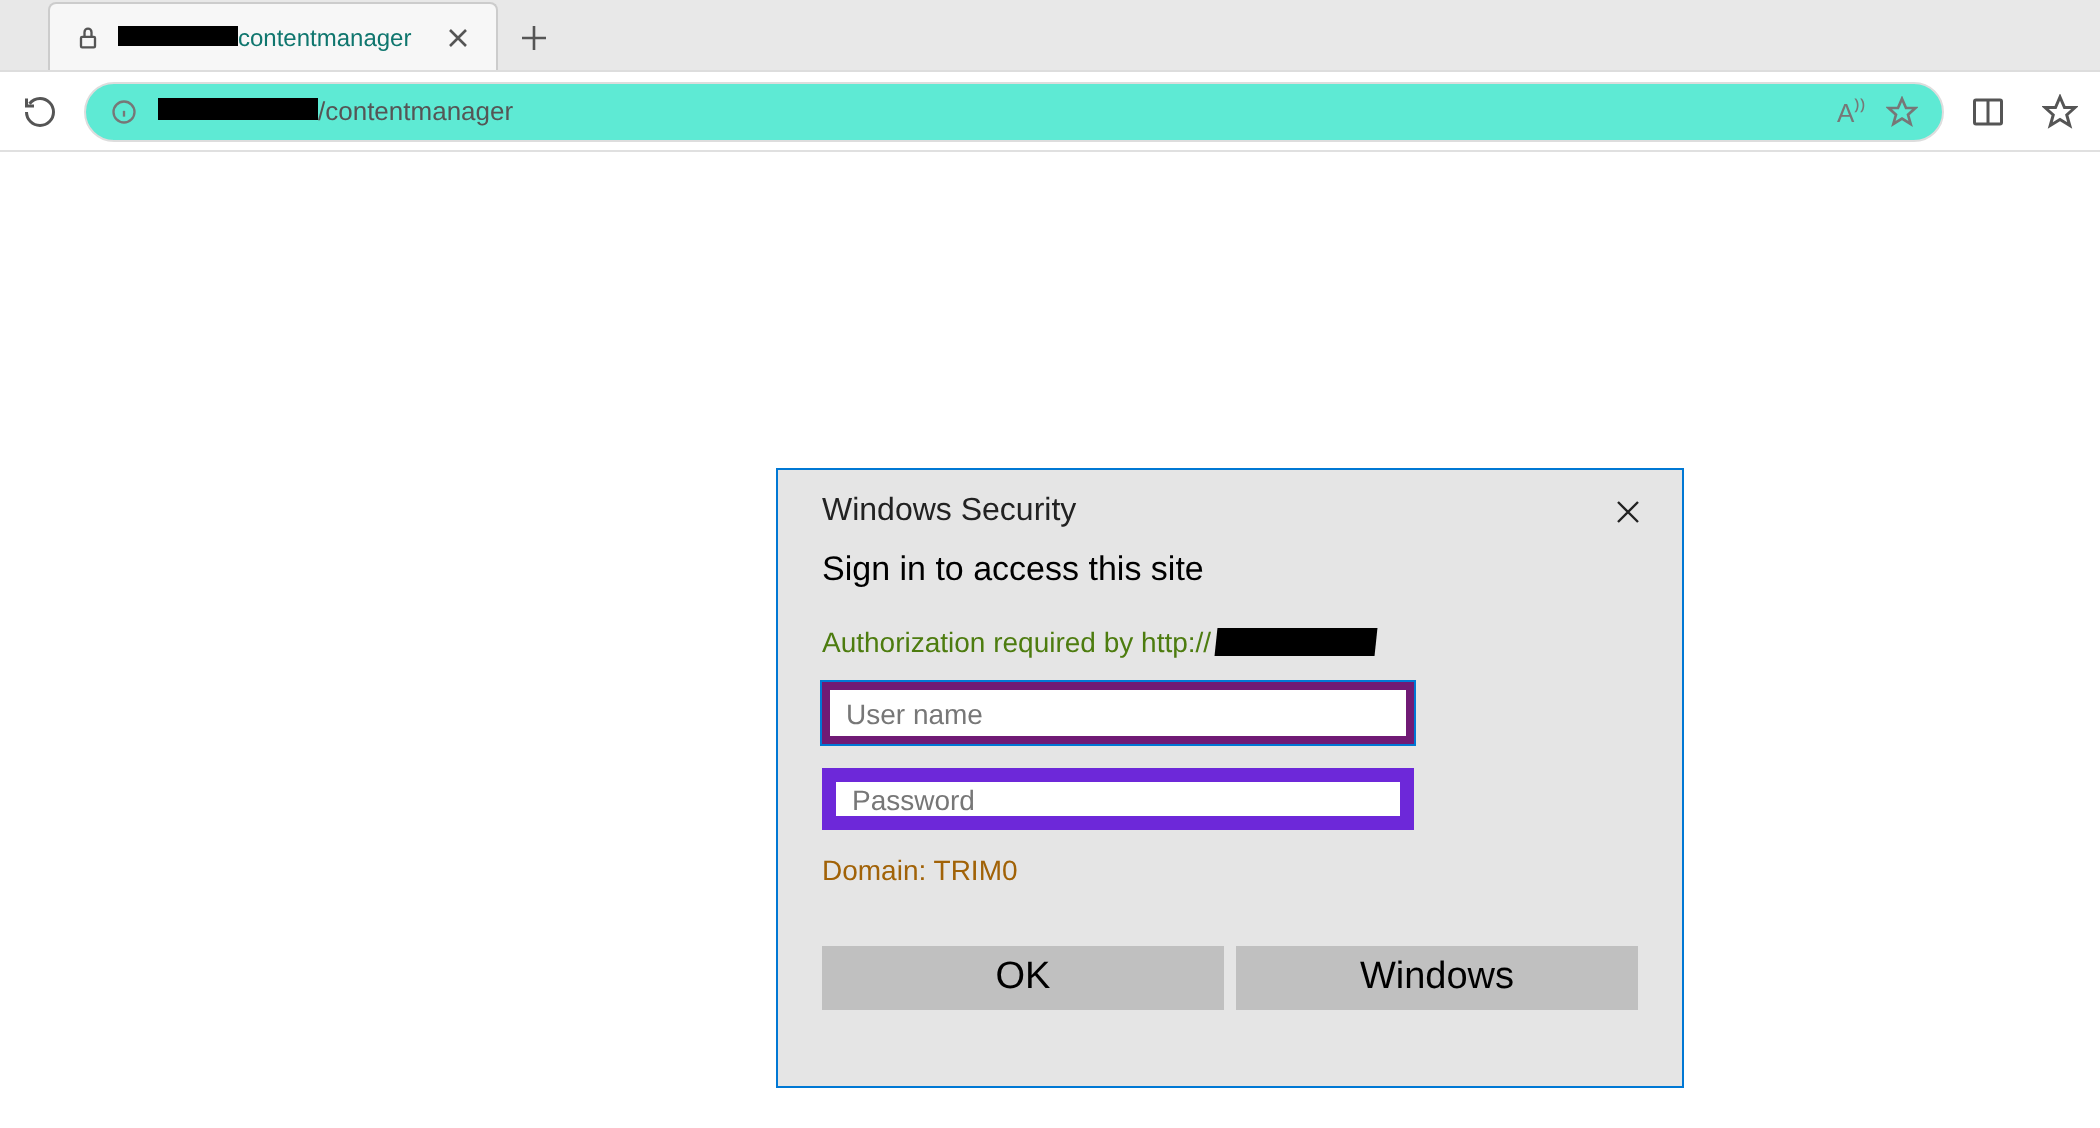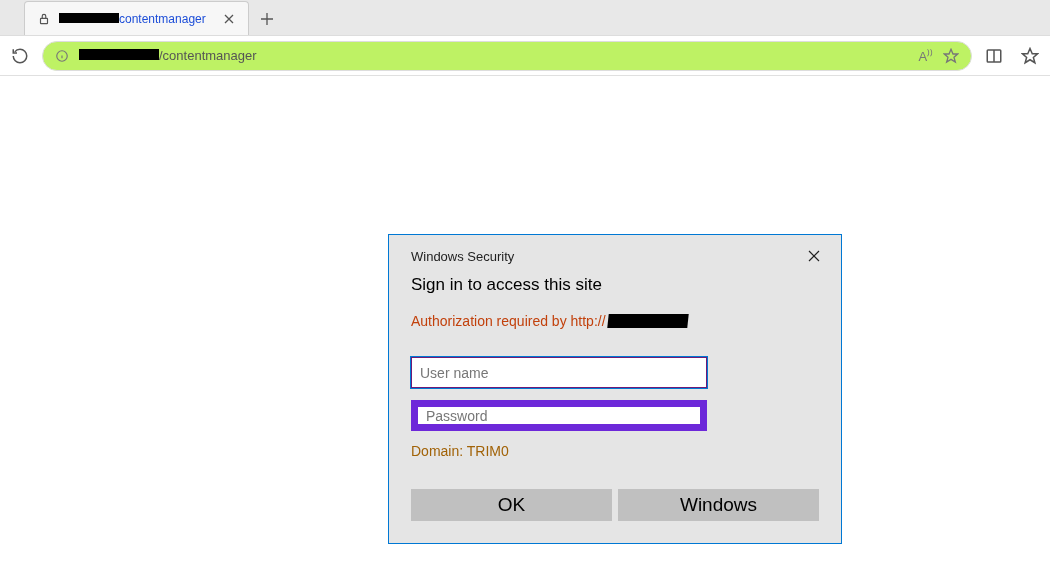--- a/index.html
+++ b/index.html
@@ -1,42 +1,42 @@
 <!DOCTYPE html>
 <html><head>
   <meta charset="utf-8">
   <style>
     * { box-sizing: border-box; margin: 0; padding: 0; font-family: 'Segoe UI', Tahoma, sans-serif; }
     body { background: #fff; width: 1050px; height: 564px; overflow: hidden; position: relative; }
 
     .tab-strip { height: 36px; background: #e8e8e8; border-bottom: 1px solid #ddd; display: flex; align-items: flex-end; padding-left: 24px; }
-    .tab { height: 34px; background: #f7f7f7; border: 1px solid #ccc; border-bottom: none; border-radius: 4px 4px 0 0; padding: 0 12px; display: flex; align-items: center; gap: 8px; min-width: 220px; font-size: 12px; color: #1d4ed8; justify-content: space-between; }
+    .tab { height: 34px; background: #f7f7f7; border: 1px solid #ccc; border-bottom: none; border-radius: 4px 4px 0 0; padding: 0 12px; display: flex; align-items: center; gap: 8px; min-width: 220px; font-size: 12px; color: #0f766e; justify-content: space-between; }
     .tab .favicon { width: 14px; height: 14px; display: flex; align-items: center; justify-content: center; }
     .tab .redact { display: inline-block; width: 60px; height: 10px; background: #000; }
     .tab-close { width: 14px; height: 14px; display: flex; align-items: center; justify-content: center; color: #555; cursor: pointer; font-size: 10px; }
     .tab-new { width: 28px; height: 28px; display: flex; align-items: center; justify-content: center; color: #555; font-size: 18px; margin-left: 4px; margin-bottom: 2px; }
 
     .toolbar { height: 40px; background: #fff; border-bottom: 1px solid #e0e0e0; display: flex; align-items: center; padding: 0 6px; gap: 8px; }
     .icon-btn { width: 28px; height: 28px; display: flex; align-items: center; justify-content: center; color: #555; }
-    .address-bar { flex: 1; height: 30px; border: 1px solid #ddd; border-radius: 18px; display: flex; align-items: center; padding: 0 12px; gap: 10px; font-size: 13px; color: #555; background: #bef264; }
+    .address-bar { flex: 1; height: 30px; border: 1px solid #ddd; border-radius: 18px; display: flex; align-items: center; padding: 0 12px; gap: 10px; font-size: 13px; color: #555; background: #5eead4; }
     .address-bar .redact { display: inline-block; width: 80px; height: 11px; background: #000; }
     .address-bar .spacer { flex: 1; }
 
     .dialog { position: absolute; left: 388px; top: 234px; width: 454px; height: 310px; background: #e5e5e5; border: 1px solid #0078d4; }
     .dialog-header { display: flex; justify-content: space-between; align-items: center; padding: 12px 18px 0 22px; }
-    .dialog-caption { font-size: 13px; color: #222; }
+    .dialog-caption { font-size: 16px; color: #222; }
     .dialog-close { width: 18px; height: 18px; display: flex; align-items: center; justify-content: center; color: #222; font-size: 12px; }
     .dialog-body { padding: 10px 22px 0 22px; }
     .dialog-title { font-size: 17px; color: #000; margin-bottom: 18px; font-weight: 400; }
-    .dialog-msg { font-size: 14px; color: #c2410c; display: flex; align-items: center; gap: 2px; margin-bottom: 28px; }
+    .dialog-msg { font-size: 14px; color: #4d7c0f; display: flex; align-items: center; gap: 2px; margin-bottom: 12px; }
     .dialog-msg .redact { display: inline-block; width: 80px; height: 14px; background: #000; transform: skew(-6deg); }
     .input-row { margin-bottom: 12px; }
     .text-input { width: 296px; height: 31px; background: #fff; border: 7px solid #6d28d9; padding: 0 8px; font-size: 14px; color: #333; }
     .text-input::placeholder { color: #777; }
-    .text-input.focused { border: 1px solid #701a75; outline: 1px solid #0078d4; }
+    .text-input.focused { border: 4px solid #701a75; outline: 1px solid #0078d4; }
     .domain-line { font-size: 14px; color: #a16207; margin-bottom: 30px; }
     .button-row { display: flex; gap: 6px; padding: 0 22px 22px 22px; }
     .dlg-btn { flex: 1; height: 32px; background: #c0c0c0; border: none; font-size: 19px; color: #000; cursor: pointer; }
 
     svg { display: block; }
   </style>
 </head>
 <body>
 
 <div class="tab-strip">

